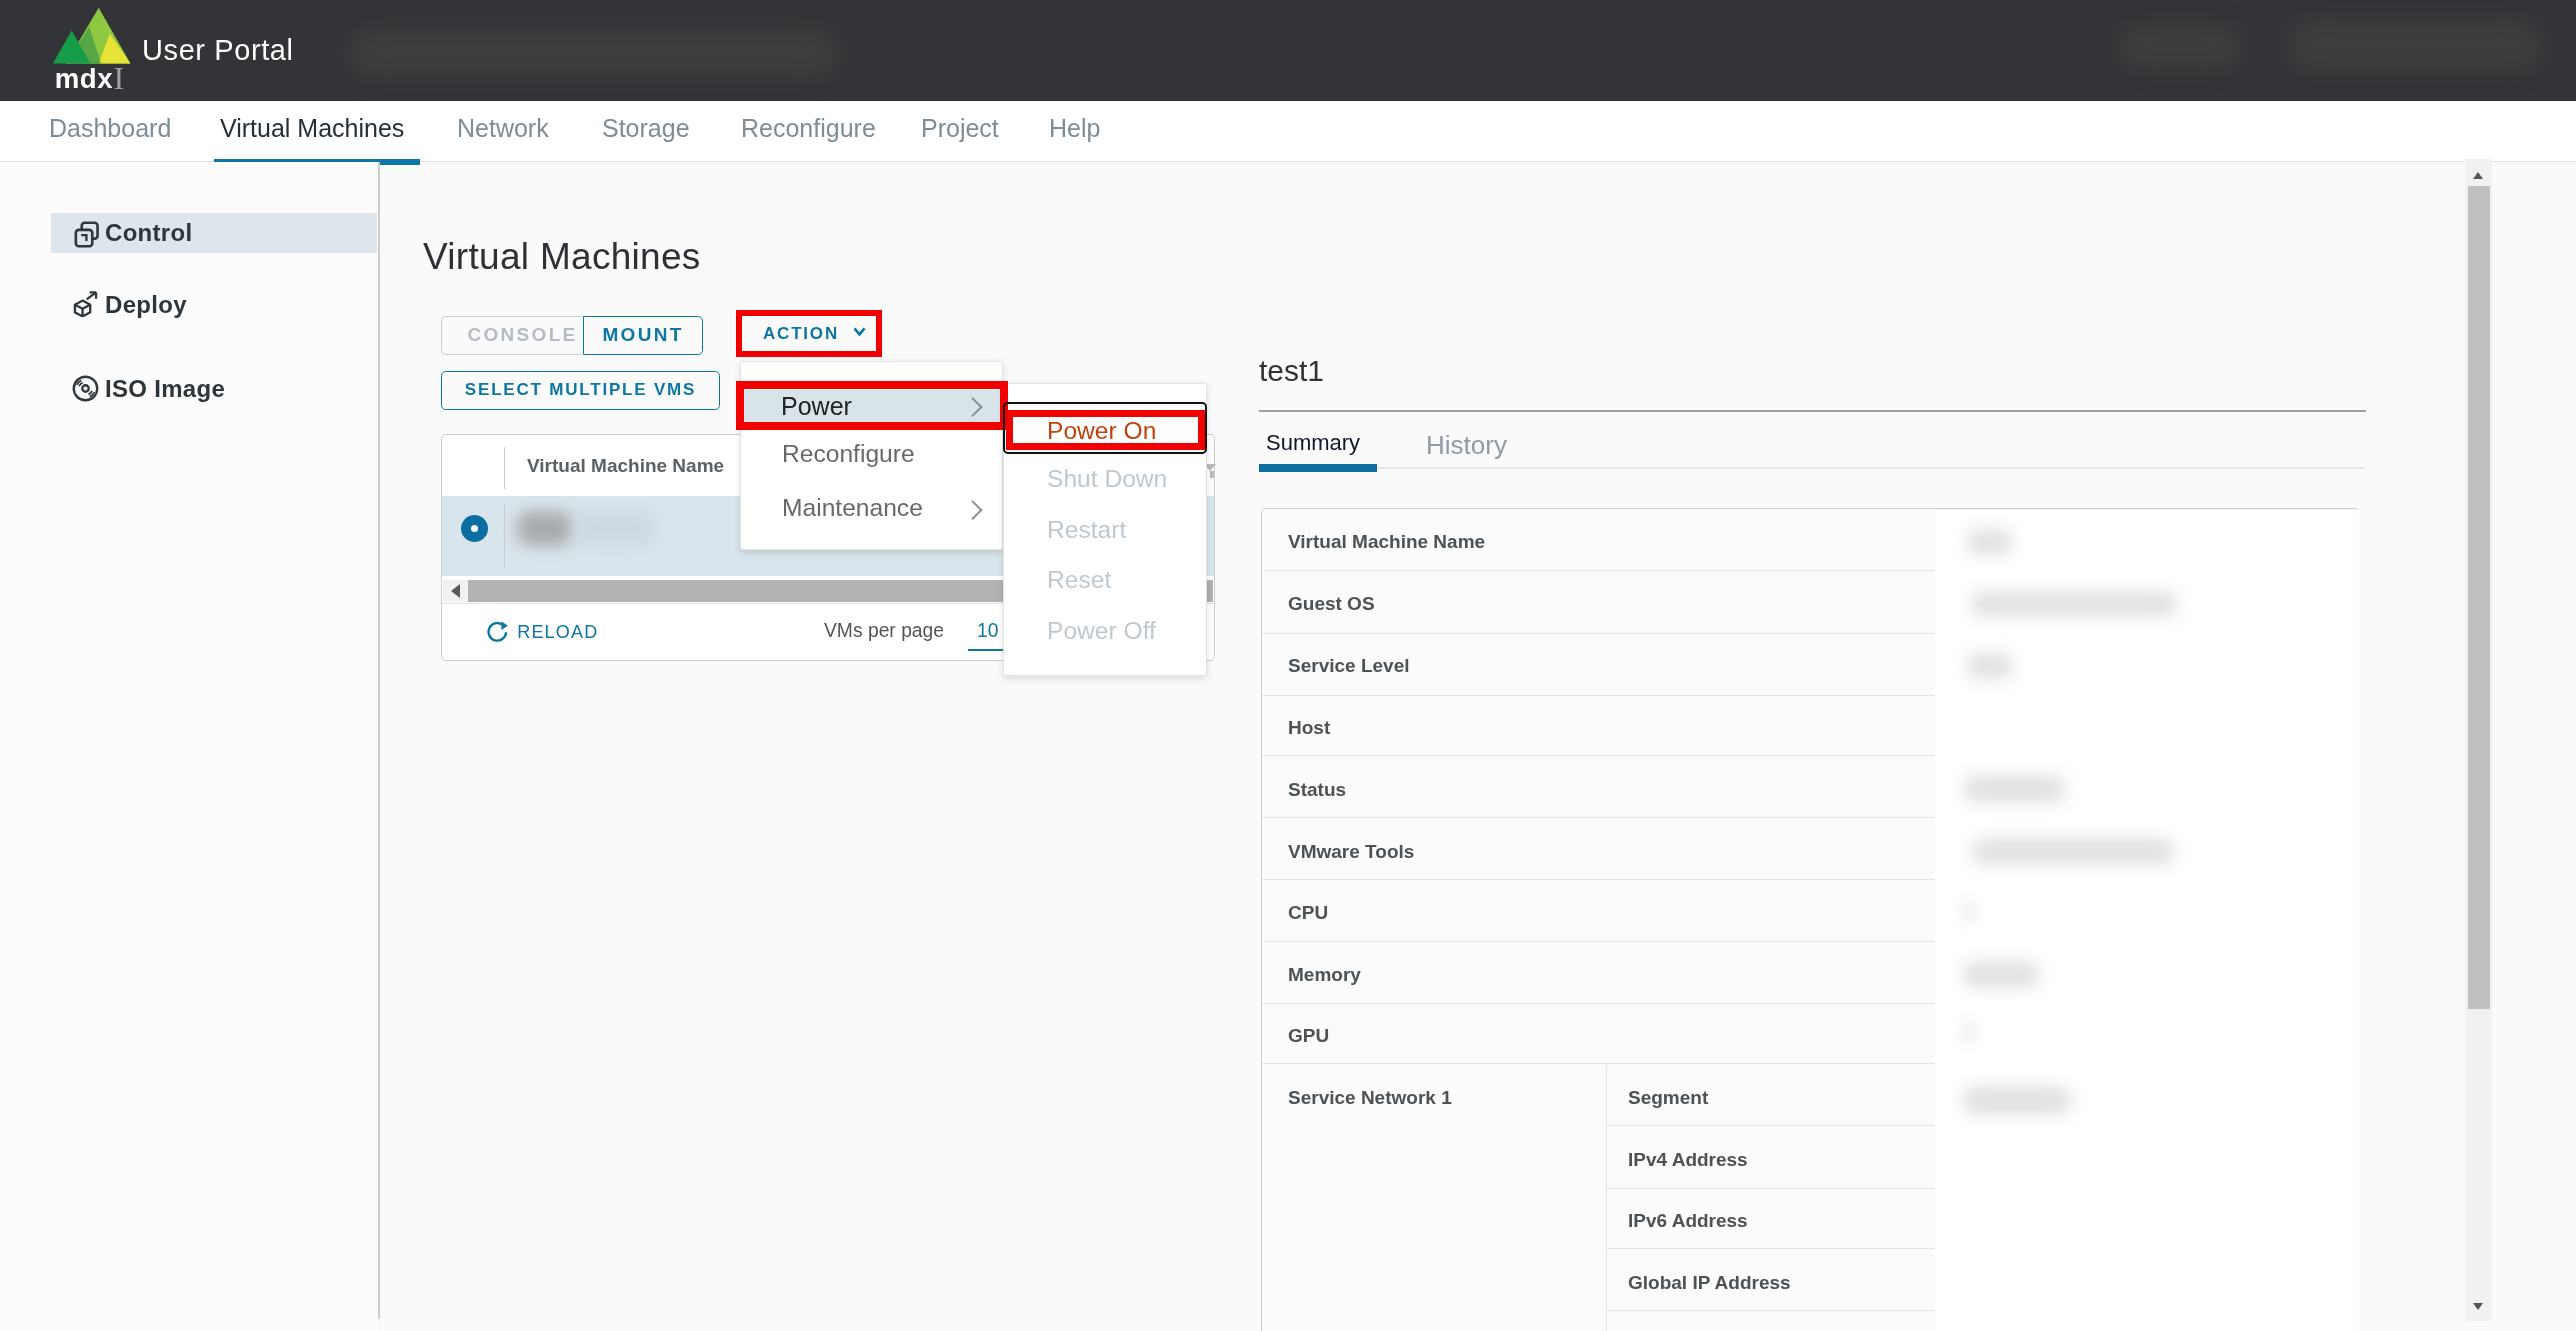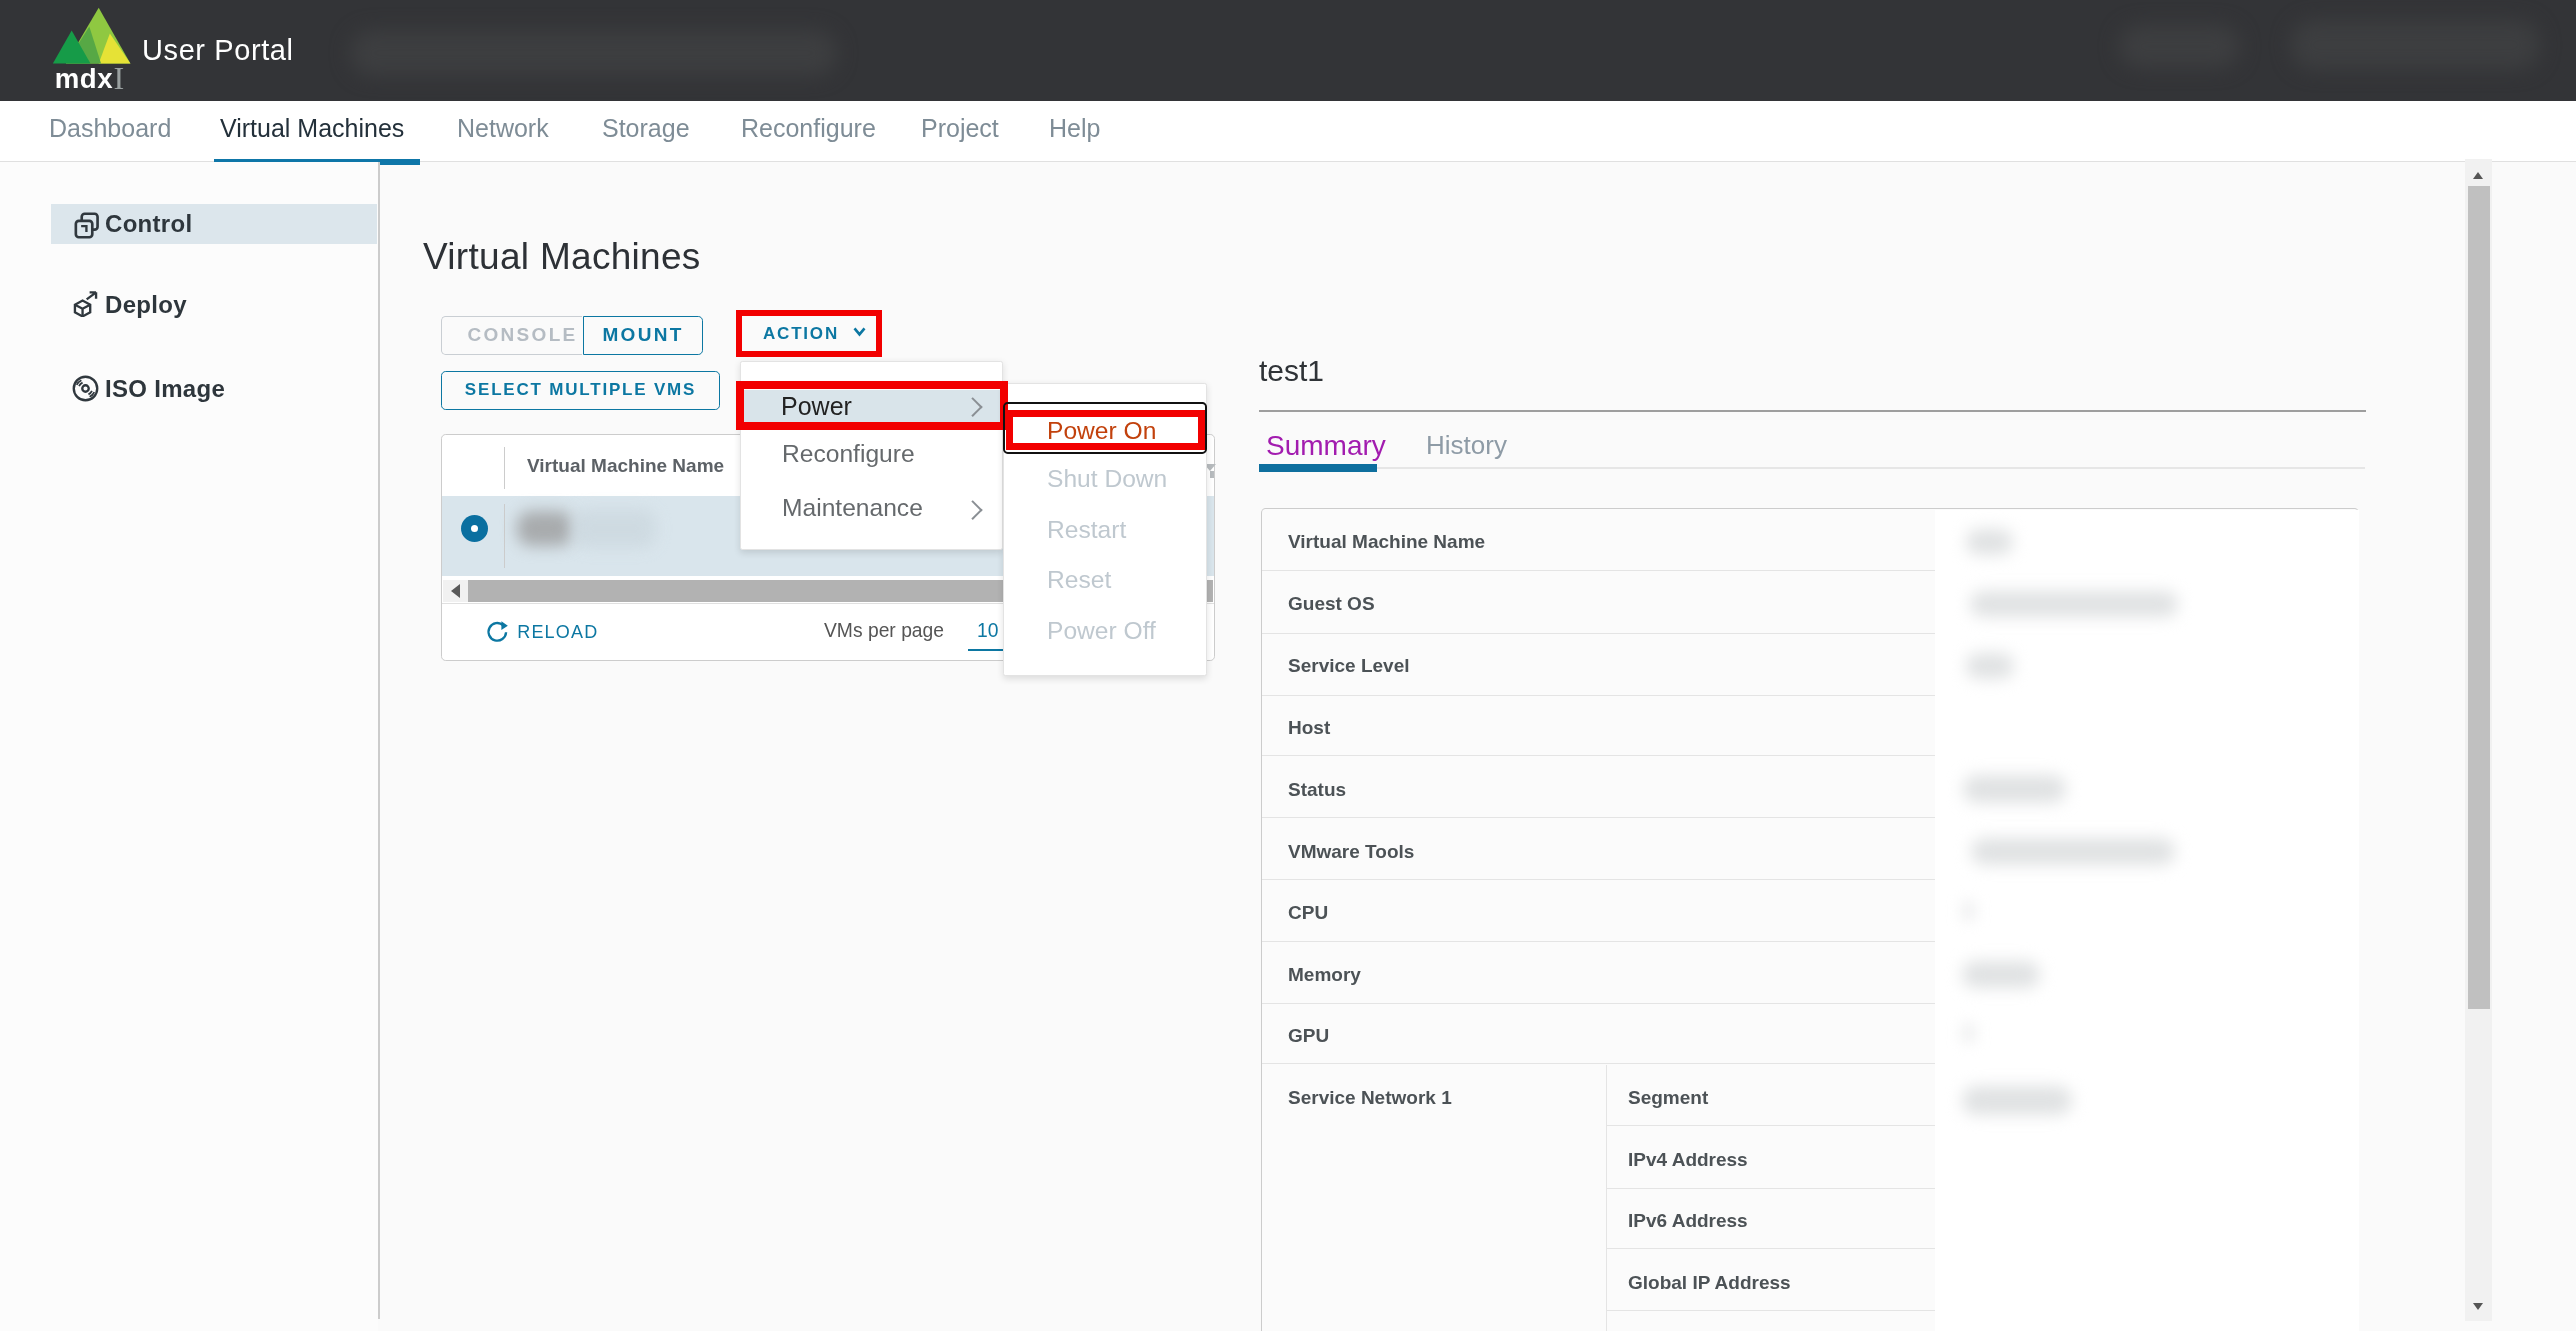--- a/index.html
+++ b/index.html
@@ -18,21 +18,21 @@
   .navitem { position:absolute; top:0; height:54px; line-height:54px; font-size:25px; color:#7e8c96; }
   .navitem.active { color:#23303a; }
   #navunderline { position:absolute; left:214px; top:58px; width:206px; height:6.4px; background:#0e76a8; }
 
   
   #sidebar { left:0; top:162px; width:378px; height:1170px; background:#fcfcfc; }
   #sidebarline { left:378px; top:162px; width:1.8px; height:1157px; background:#ccc; }
   .sideitem { position:absolute; left:51px; width:326px; height:40px; font-size:24px; color:#2e363c; }
   .sideitem .lbl { position:absolute; left:54px; top:0; height:40px; line-height:40px; font-weight:600; letter-spacing:0.3px; }
   .sideitem svg { position:absolute; left:21.7px; top:6.4px; }
-  #side-control { top:204px; background:#dce6ec; }
+  #side-control { top:213px; background:#dce6ec; }
   #side-deploy { top:285px; }
   #side-iso { top:369px; }
 
   
   #h1 { left:423px; top:236px; font-size:37px; color:#2d3136; letter-spacing:0.3px; }
   .btn { position:absolute; height:39px; border-radius:4.7px; font-weight:700; text-align:center; }
   #btn-console { left:441px; top:316px; width:141px; border:1.8px solid #c9ced3; border-right:none; border-radius:4.7px 0 0 4.7px;
      color:#b5bcc3; font-size:19px; letter-spacing:2.3px; line-height:36px; height:39px;padding-left:21px; }
   #btn-mount { left:583px; top:316px; width:120px; border:1.8px solid #0c77a2; border-radius:0 4.7px 4.7px 0;
      color:#0c77a2; font-size:19px; letter-spacing:2.3px; line-height:36px; height:39px; }
@@ -54,21 +54,21 @@
      border-top:7px solid transparent; border-bottom:7px solid transparent; border-right:9.4px solid #5a5a5a; }
   #tfoot { position:absolute; left:0; top:168px; width:772px; height:56px; border-top:1.2px solid #e0e0e0; }
   #reload { position:absolute; left:43px; top:0; height:54px; line-height:54px; color:#0c77a2; font-size:18px; letter-spacing:1.2px; }
   #vmsper { position:absolute; left:382px; top:0; height:54px; line-height:54px; color:#555; font-size:19.3px; }
   #ten { position:absolute; left:535px; top:0; height:54px; line-height:54px; color:#0c77a2; font-size:19.3px; }
   #tenline { position:absolute; left:526px; top:45px; width:64px; height:2.3px; background:#0c77a2; }
 
   
   #test1 { left:1259px; top:354px; font-size:30px; color:#2f3337; }
   #rphr { left:1259px; top:410px; width:1107px; height:1.8px; background:#9e9e9e; }
-  #tab-summary { left:1266px; top:430px; font-size:28px; color:#a21caf; }
+  #tab-summary { left:1266px; top:430px; font-size:22px; color:#0f172a; }
   #tab-history { left:1426px; top:430px; font-size:26px; color:#8e9ba6; }
   #tabbar { left:1259px; top:464px; width:118px; height:7.6px; background:#0e6f9e; }
   #tabline { left:1377px; top:467px; width:988px; height:1.8px; background:#e6e6e6; }
   #dcard { left:1261px; top:508px; width:1098px; height:824px; background:#fbfbfb;
      border:1.2px solid #ccc; border-radius:4.7px 4.7px 0 0; border-bottom:none; }
   .drow-label { position:absolute; left:26px; font-size:19px; font-weight:700; color:#4c5256; }
   .ddiv { position:absolute; left:0; width:1096px; height:1.2px; background:#e4e4e4; }
   .ddiv2 { position:absolute; left:344px; width:752px; height:1.2px; background:#e4e4e4; }
   #dvsep { position:absolute; left:344px; top:556px; width:1.2px; height:267px; background:#e4e4e4; }
   .dsub-label { position:absolute; left:366px; font-size:19px; font-weight:700; color:#4c5256; }

